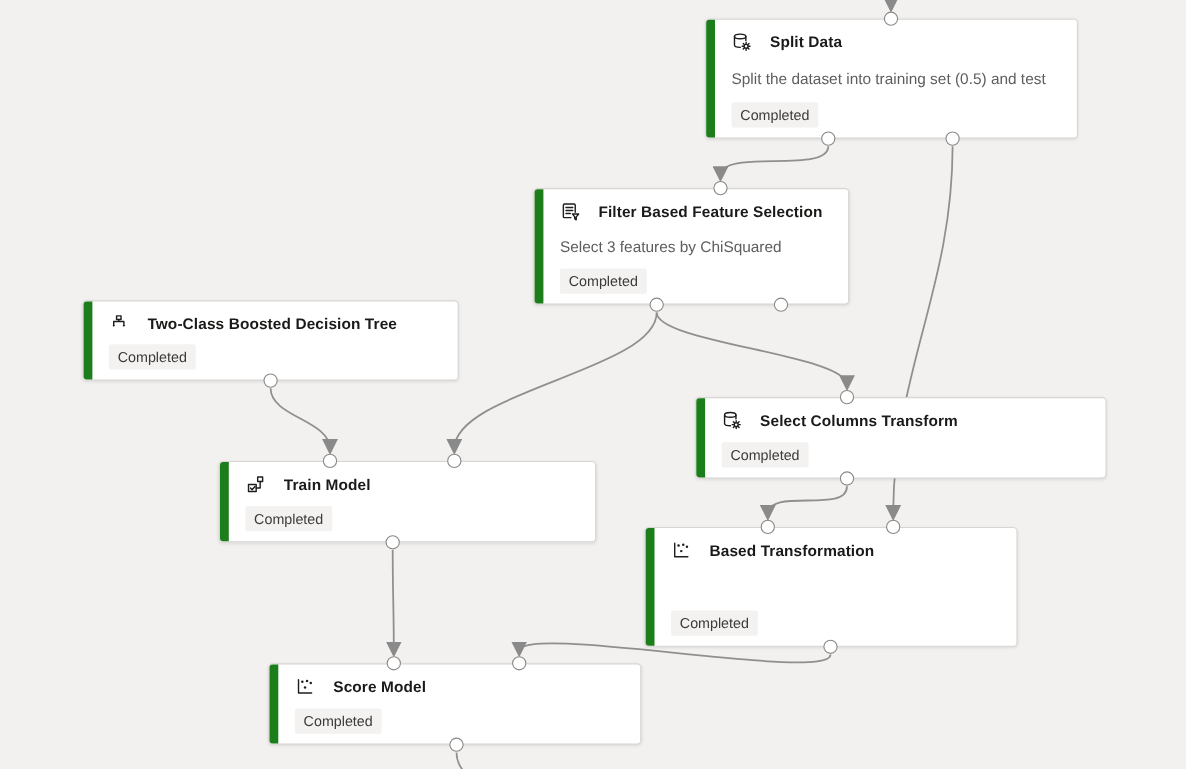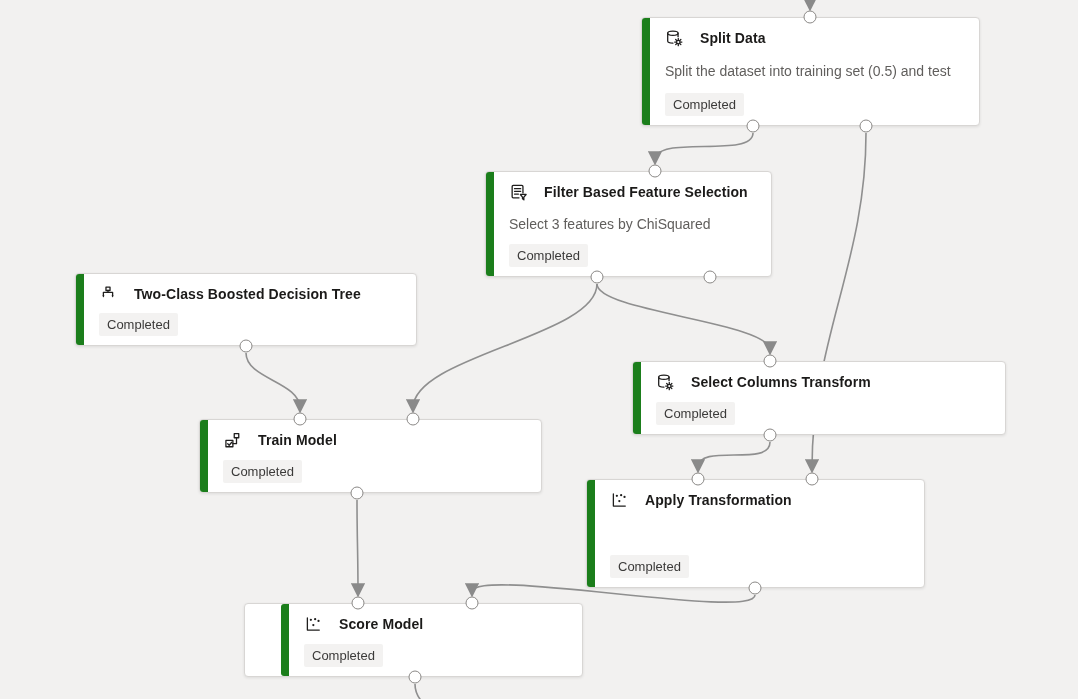--- a/index.html
+++ b/index.html
@@ -165,31 +165,31 @@
       <div class="title-row">
         <span class="icon">
             <svg width="18" height="18" viewBox="0 0 16 16">
               <path d="M3 2.6 V13.4 M3 13.4 H13.6" fill="none" stroke="#1f1e1d" stroke-width="1.15" stroke-linecap="round" stroke-linejoin="round"></path>
               <circle cx="6.1" cy="4.3" r="1" fill="#1f1e1d"></circle>
               <circle cx="9.9" cy="3.7" r="1" fill="#1f1e1d"></circle>
               <circle cx="12.9" cy="5.3" r="1" fill="#1f1e1d"></circle>
               <circle cx="8.3" cy="8.9" r="1" fill="#1f1e1d"></circle>
             </svg>
           </span>
-        <span class="title">Apply Transformation</span>
+        <span class="title">Based Transformation</span>
       </div>
       <div class="badge-row">
         <span class="badge">Completed</span>
       </div>
     </div>
   </div>
     <div class="port" style="left: 698px; top: 479px; border-color: rgb(138, 136, 134);"></div>
     <div class="port" style="left: 812px; top: 479px; border-color: rgb(138, 136, 134);"></div>
     <div class="port" style="left: 755px; top: 588px; border-color: rgb(138, 136, 134);"></div>
-    <div class="node" style="left: 244px; top: 603px; width: 339px; height: 74px; padding-left: 36px;">
+    <div class="node" style="left: 244px; top: 603px; width: 339px; height: 74px;">
     <div class="bar" style="background: rgb(27, 126, 27);"></div>
     <div class="content">
       <div class="title-row">
         <span class="icon">
             <svg width="18" height="18" viewBox="0 0 16 16">
               <path d="M3 2.6 V13.4 M3 13.4 H13.6" fill="none" stroke="#1f1e1d" stroke-width="1.15" stroke-linecap="round" stroke-linejoin="round"></path>
               <circle cx="6.1" cy="4.3" r="1" fill="#1f1e1d"></circle>
               <circle cx="9.9" cy="3.7" r="1" fill="#1f1e1d"></circle>
               <circle cx="12.9" cy="5.3" r="1" fill="#1f1e1d"></circle>
               <circle cx="8.3" cy="8.9" r="1" fill="#1f1e1d"></circle>

